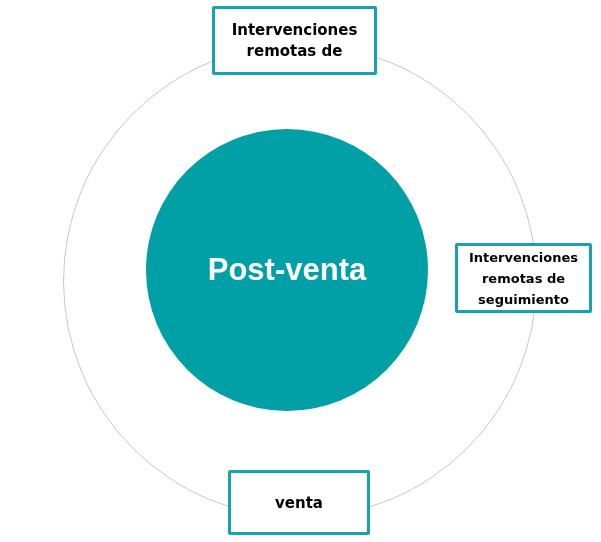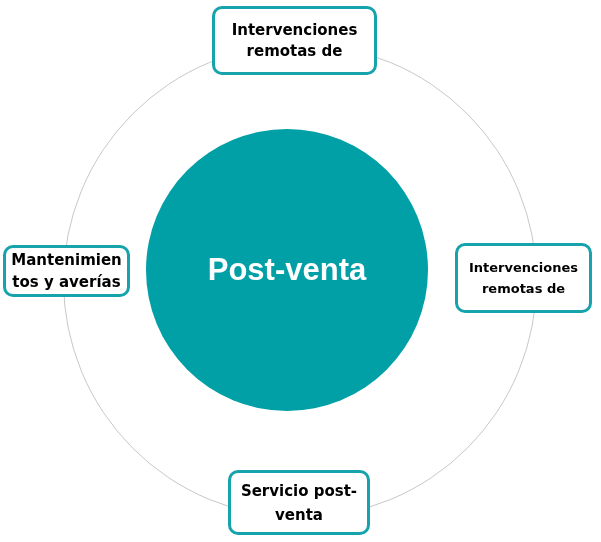--- a/index.html
+++ b/index.html
@@ -44,21 +44,21 @@
     font-family: "Liberation Sans", sans-serif;
     font-weight: bold;
     font-size: 31px;
     letter-spacing: 0px;
   }
   .node {
     position: absolute;
     box-sizing: border-box;
     background: #ffffff;
     border: 3px solid var(--box-border, #17a3ac);
-    border-radius: 10px;
+    border-radius: 2px;
     display: flex;
     flex-direction: column;
     align-items: center;
     justify-content: center;
     text-align: center;
     color: var(--box-text, #000000);
     font-weight: bold;
     z-index: 3;
   }
   .node .line {
@@ -110,25 +110,21 @@
   </div>
 
   <div class="node node-top">
     <span class="line">Intervenciones</span>
     <span class="line">remotas de</span>
   </div>
 
   <div class="node node-right">
     <span class="line">Intervenciones</span>
     <span class="line">remotas de</span>
+    <span class="line">seguimiento</span>
   </div>
 
   <div class="node node-bottom">
-    <span class="line">Servicio post-</span>
     <span class="line">venta</span>
   </div>
 
-  <div class="node node-left">
-    <span class="line">Mantenimien</span>
-    <span class="line">tos y averías</span>
-  </div>
 
 </div>
 
 </body></html>

